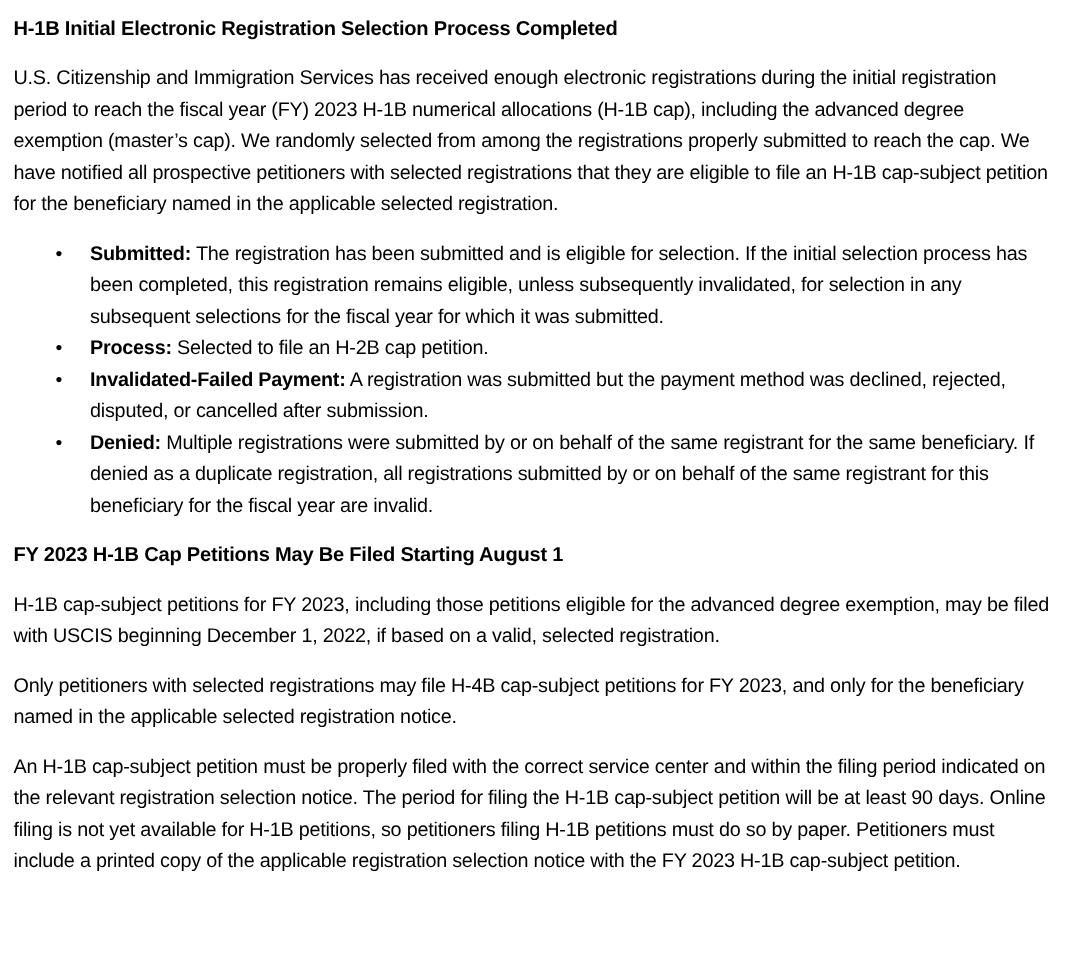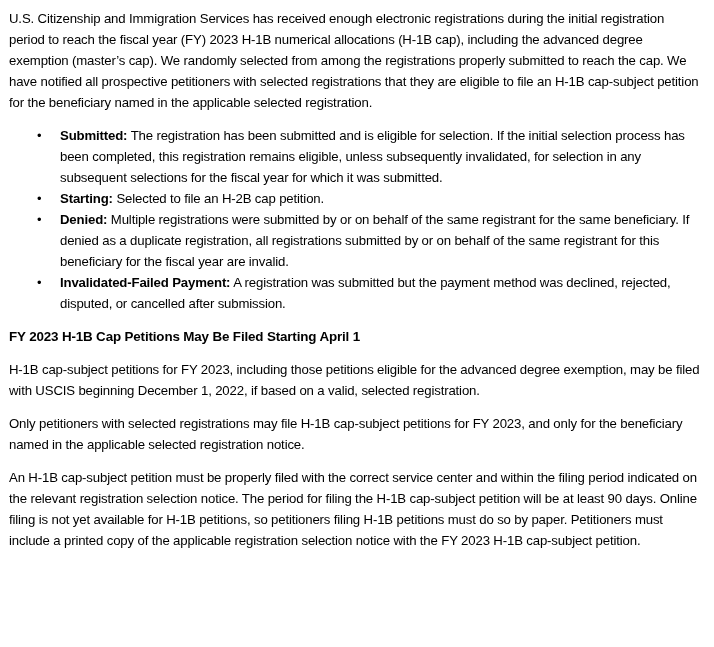--- a/index.html
+++ b/index.html
@@ -49,32 +49,33 @@
   }
   .run-in {
     font-weight: bold;
   }
 </style>
 </head>
 <body>
 
 <div class="page">
 
+  <h2 class="heading">H-1B Initial Electronic Registration Selection Process Completed</h2>
 
   <p class="para">U.S. Citizenship and Immigration Services has received enough electronic registrations during the initial registration period to reach the fiscal year (FY) 2023 H-1B numerical allocations (H-1B cap), including the advanced degree exemption (master’s cap). We randomly selected from among the registrations properly submitted to reach the cap. We have notified all prospective petitioners with selected registrations that they are eligible to file an H-1B cap-subject petition for the beneficiary named in the applicable selected registration.</p>
 
 
   <ul class="status-list">
     <li><span class="run-in">Submitted:</span><span> The registration has been submitted and is eligible for selection. If the initial selection process has been completed, this registration remains eligible, unless subsequently invalidated, for selection in any subsequent selections for the fiscal year for which it was submitted.</span></li>
-    <li><span class="run-in">Starting:</span><span> Selected to file an H-2B cap petition.</span></li>
+    <li><span class="run-in">Process:</span><span> Selected to file an H-2B cap petition.</span></li>
+    <li><span class="run-in">Invalidated-Failed Payment:</span><span> A registration was submitted but the payment method was declined, rejected, disputed, or cancelled after submission.</span></li>
     <li><span class="run-in">Denied:</span><span> Multiple registrations were submitted by or on behalf of the same registrant for the same beneficiary. If denied as a duplicate registration, all registrations submitted by or on behalf of the same registrant for this beneficiary for the fiscal year are invalid.</span></li>
-    <li><span class="run-in">Invalidated-Failed Payment:</span><span> A registration was submitted but the payment method was declined, rejected, disputed, or cancelled after submission.</span></li>
   </ul>
 
-  <h2 class="heading">FY 2023 H-1B Cap Petitions May Be Filed Starting April 1</h2>
+  <h2 class="heading">FY 2023 H-1B Cap Petitions May Be Filed Starting August 1</h2>
 
   <p class="para">H-1B cap-subject petitions for FY 2023, including those petitions eligible for the advanced degree exemption, may be filed with USCIS beginning December 1, 2022, if based on a valid, selected registration.</p>
 
-  <p class="para">Only petitioners with selected registrations may file H-1B cap-subject petitions for FY 2023, and only for the beneficiary named in the applicable selected registration notice.</p>
+  <p class="para">Only petitioners with selected registrations may file H-4B cap-subject petitions for FY 2023, and only for the beneficiary named in the applicable selected registration notice.</p>
 
   <p class="para">An H-1B cap-subject petition must be properly filed with the correct service center and within the filing period indicated on the relevant registration selection notice. The period for filing the H-1B cap-subject petition will be at least 90 days. Online filing is not yet available for H-1B petitions, so petitioners filing H-1B petitions must do so by paper. Petitioners must include a printed copy of the applicable registration selection notice with the FY 2023 H-1B cap-subject petition.</p>
 
 </div>
 
 </body></html>

